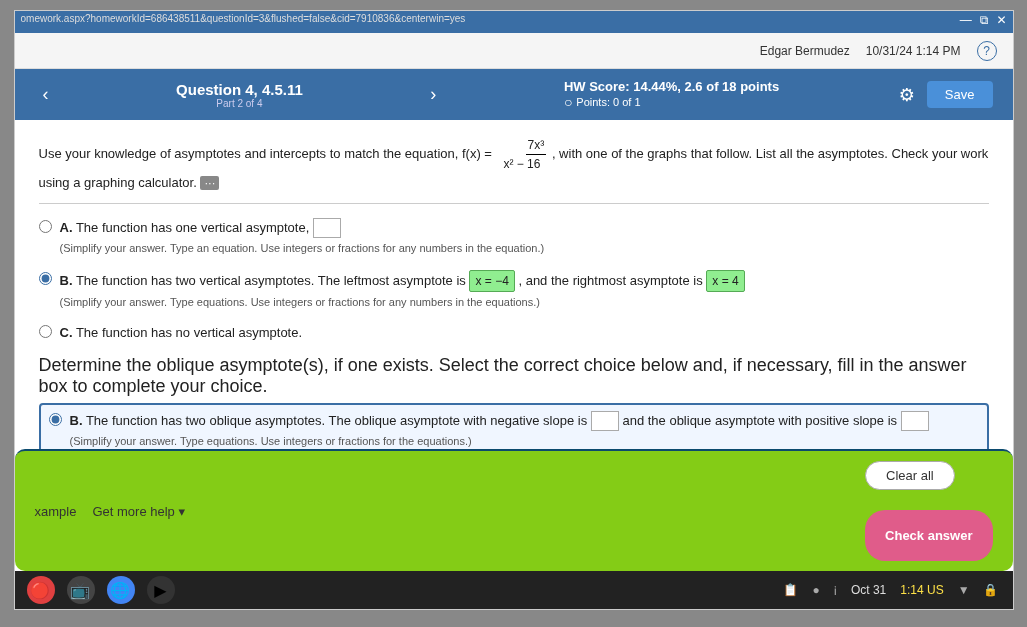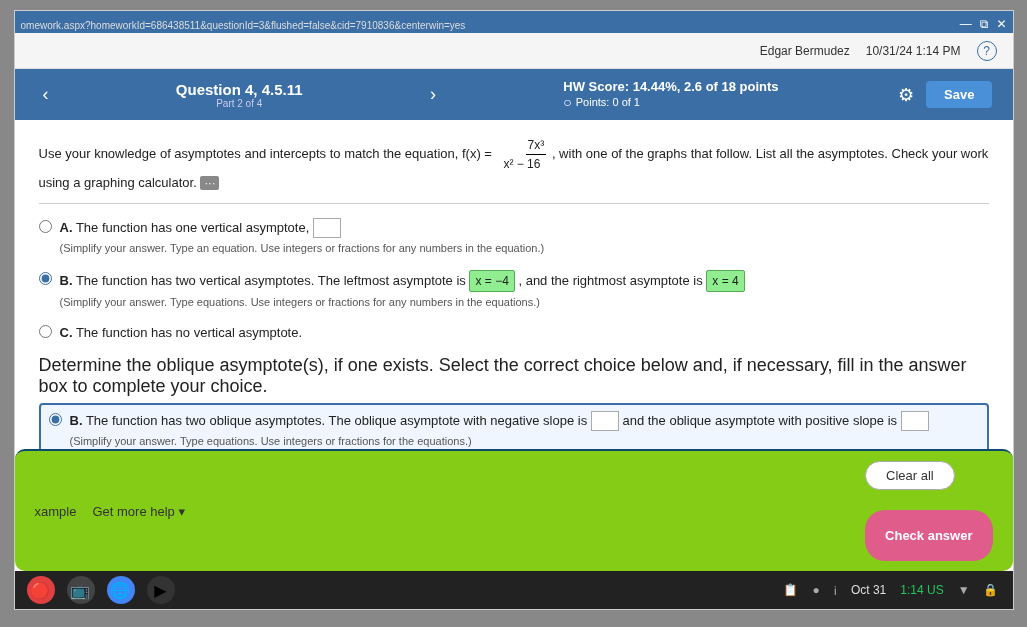--- a/index.html
+++ b/index.html
@@ -1,40 +1,40 @@
 <!DOCTYPE html>
 <html><head>
   <meta charset="utf-8">
   <style>
     * { box-sizing: border-box; margin: 0; padding: 0; }
     body { font-family: Arial, sans-serif; background: #888; width: 1027px; height: 627px; overflow: hidden; }
 
     .window { width: 1000px; height: 600px; background: #fff; position: relative; border: 1px solid #ccc; margin: 10px auto; display: flex; flex-direction: column; }
 
     
-    .title-bar { background: #3a6ea5; color: #fff; font-size: 11px; padding: 2px 6px; display: flex; align-items: flex-end; justify-content: space-between; height: 22px; }
+    .title-bar { background: #3a6ea5; color: #fff; font-size: 11px; padding: 2px 6px; display: flex; align-items: flex-start; justify-content: space-between; height: 22px; }
     .title-bar-url { font-size: 10px; color: #ddd; white-space: nowrap; overflow: hidden; text-overflow: ellipsis; max-width: 800px; }
     .title-bar-controls { display: flex; gap: 8px; font-size: 12px; }
     .title-bar-controls span { cursor: pointer; }
 
     
     .header-bar { background: #f5f5f5; border-bottom: 1px solid #ddd; padding: 6px 16px; display: flex; align-items: center; justify-content: space-between; height: 36px; }
     .user-info { font-size: 12px; color: #333; display: flex; align-items: center; gap: 16px; }
 
     
     .question-nav { background: #3a6ea5; padding: 10px 20px; display: flex; align-items: center; justify-content: space-between; }
     .question-title-box { text-align: center; color: #fff; }
     .question-title-box .title { font-size: 15px; font-weight: bold; }
     .question-title-box .subtitle { font-size: 10px; color: #cce; }
     .nav-arrow { color: #fff; font-size: 18px; cursor: pointer; background: none; border: none; padding: 0 8px; }
     .hw-score { color: #fff; text-align: center; font-size: 13px; }
     .hw-score .score-line { font-weight: bold; }
     .hw-score .points-line { font-size: 11px; display: flex; align-items: center; gap: 4px; }
     .nav-right { display: flex; align-items: center; gap: 12px; }
-    .save-btn { background: #4a90d9; color: #fff; border: none; border-radius: 4px; padding: 6px 18px; font-size: 13px; font-weight: bold; cursor: pointer; }
+    .save-btn { background: #4a90d9; color: #fff; border: none; border-radius: 4px; padding: 6px 18px; font-size: 13px; font-weight: normal; cursor: pointer; }
     .gear-icon { color: #fff; font-size: 18px; cursor: pointer; }
 
     
     .content { flex: 1; padding: 16px 24px; overflow-y: auto; background: #fff; }
     .problem-statement { font-size: 13px; color: #222; line-height: 1.5; margin-bottom: 10px; }
     .fraction { display: inline-flex; flex-direction: column; align-items: center; vertical-align: middle; font-size: 12px; margin: 0 2px; }
     .fraction .numerator { border-bottom: 1px solid #000; padding: 0 2px; margin-left: 28px; }
     .fraction .denominator { padding: 0 2px; }
     .divider { border: none; border-top: 1px solid #ccc; margin: 8px 0 12px 0; }
 
@@ -206,19 +206,19 @@
       <div class="taskbar-icon" style="background:#e04040;">🔴</div>
       <div class="taskbar-icon" style="background:#444;">📺</div>
       <div class="taskbar-icon" style="background:#4285f4;">🌐</div>
       <div class="taskbar-icon" style="background:#333;">▶</div>
     </div>
     <div class="taskbar-right">
       <span>📋</span>
       <span style="color:#aaa;">●</span>
       <span style="color:#aaa;">ℹ</span>
       <span style="color:#ddd;">Oct 31</span>
-      <span style="color:#22c55e;">1:14 US</span>
+      <span style="color:#fde047;">1:14 US</span>
       <span style="color:#aaa;">▼</span>
       <span style="color:#aaa;">🔒</span>
     </div>
   </div>
 
 </div>
 
 </body></html>

